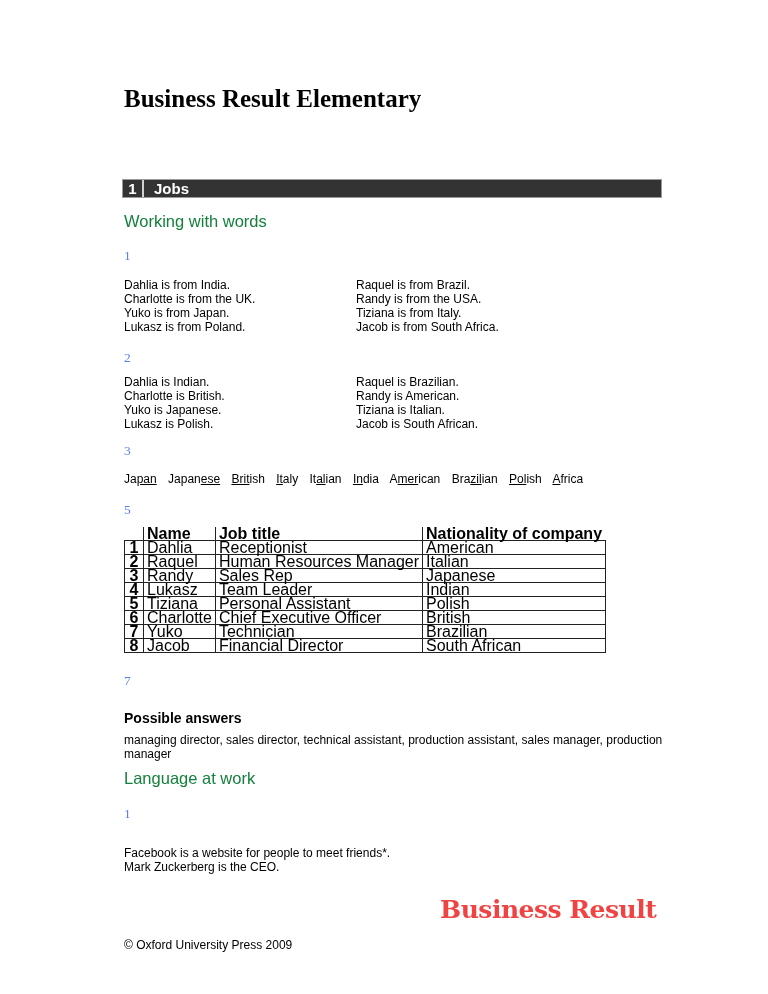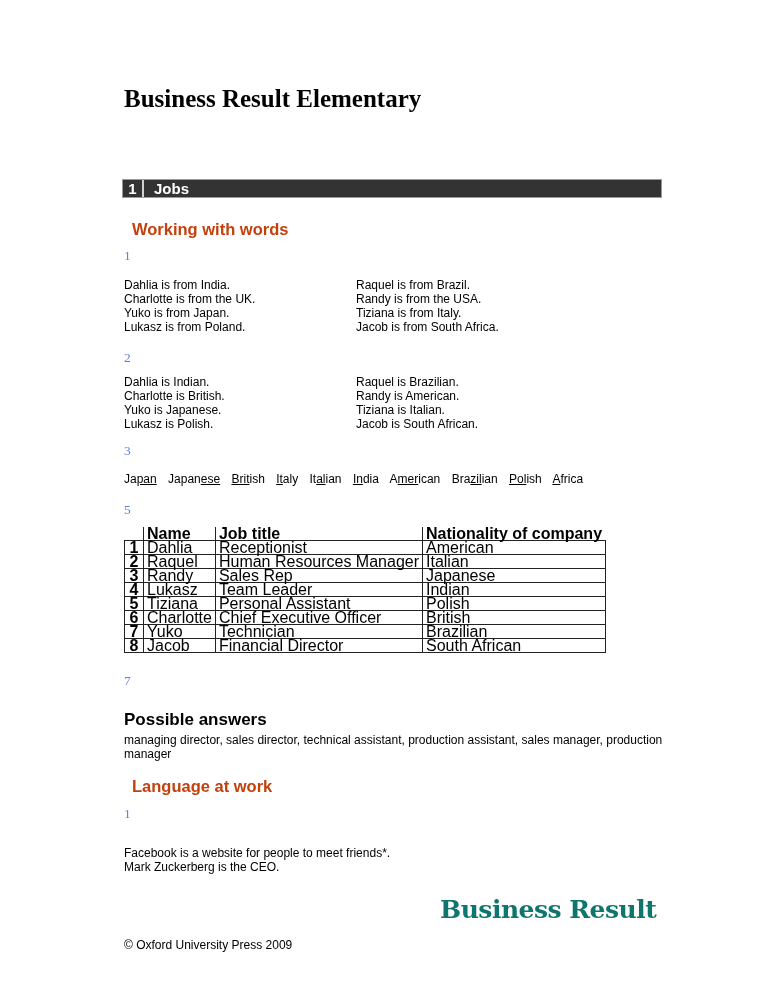--- a/index.html
+++ b/index.html
@@ -4,38 +4,38 @@
   <style>
     html, body { margin:0; padding:0; background:#ffffff; }
     body { width:768px; height:994px; position:relative; overflow:hidden; color:#000; }
     .page { position:absolute; left:8px; top:0; width:768px; height:826px; }
     .title { position:absolute; left:116px; top:85px; font-family:"Liberation Serif", serif; font-weight:bold; font-size:25px; margin:0; }
     .subtitle { position:absolute; left:116px; top:127px; font-family:"Liberation Serif", serif; font-size:18.5px; margin:0; }
     .subtitle b { font-weight:bold; }
     .unitbar { position:absolute; left:114px; top:179px; width:540px; height:19px; background:#333333; border:1px solid #9a9a9a; box-sizing:border-box; display:flex; align-items:center; font-family:"Liberation Sans", sans-serif; font-weight:bold; color:#fff; font-size:15px; }
     .unitbar .num { width:19px; text-align:center; border-right:2px solid #d0d0d0; height:100%; display:flex; align-items:center; justify-content:center; }
     .unitbar .name { padding-left:10px; }
-    .h2 { position:absolute; left:116px; font-family:"Liberation Sans", sans-serif; font-weight:bold; color:#c2410c; font-size:16.5px; margin:8px; }
+    .h2 { position:absolute; left:116px; font-family:"Liberation Sans", sans-serif; font-weight:normal; color:#15803d; font-size:16.5px; margin:0; }
     .qnum { position:absolute; left:116px; font-family:"Liberation Serif", serif; color:#5b7ff0; font-size:13.5px; margin:0; }
     .lines { position:absolute; font-family:"Liberation Sans", sans-serif; font-size:12px; line-height:14px; margin:0; }
     .lines div { white-space:nowrap; }
     .wordrow { position:absolute; left:116px; top:472px; font-family:"Liberation Sans", sans-serif; font-size:12px; white-space:nowrap; }
     .wordrow .w { margin-right:8px; }
     .wordrow u { text-decoration:underline; }
     table.jobs { position:absolute; left:116px; top:527px; border-collapse:collapse; font-family:"Liberation Sans", sans-serif; font-size:16px; }
     table.jobs td, table.jobs th { border:1px solid #222; padding:0 3px; height:13px; line-height:13px; text-align:left; white-space:nowrap; }
     table.jobs th { font-weight:bold; border-top:none; }
     table.jobs th.blank { border-left:none; }
     table.jobs td.idx { font-weight:bold; text-align:center; width:12px; }
     table.jobs td.name { width:52px; }
     table.jobs td.job { width:152px; }
     table.jobs td.nat { width:150px; }
-    .boldlabel { position:absolute; left:116px; top:710px; font-family:"Liberation Sans", sans-serif; font-weight:bold; font-size:17px; margin:0; }
+    .boldlabel { position:absolute; left:116px; top:710px; font-family:"Liberation Sans", sans-serif; font-weight:bold; font-size:14px; margin:0; }
     .para { position:absolute; left:116px; font-family:"Liberation Sans", sans-serif; font-size:12px; line-height:14px; width:540px; margin:0; }
-    .logo { position:absolute; left:432px; top:895px; font-family:"DejaVu Serif", serif; font-weight:bold; color:#0f766e; font-size:25px; letter-spacing:-0.5px; }
+    .logo { position:absolute; left:432px; top:895px; font-family:"DejaVu Serif", serif; font-weight:bold; color:#ef4444; font-size:25px; letter-spacing:-0.5px; }
     .footer { position:absolute; left:116px; top:938px; font-family:"Liberation Sans", sans-serif; font-size:12px; }
   </style>
 </head>
 <body>
 
 <div class="page">
 
   <h1 class="title">Business Result Elementary</h1>
 
   <div class="unitbar">

